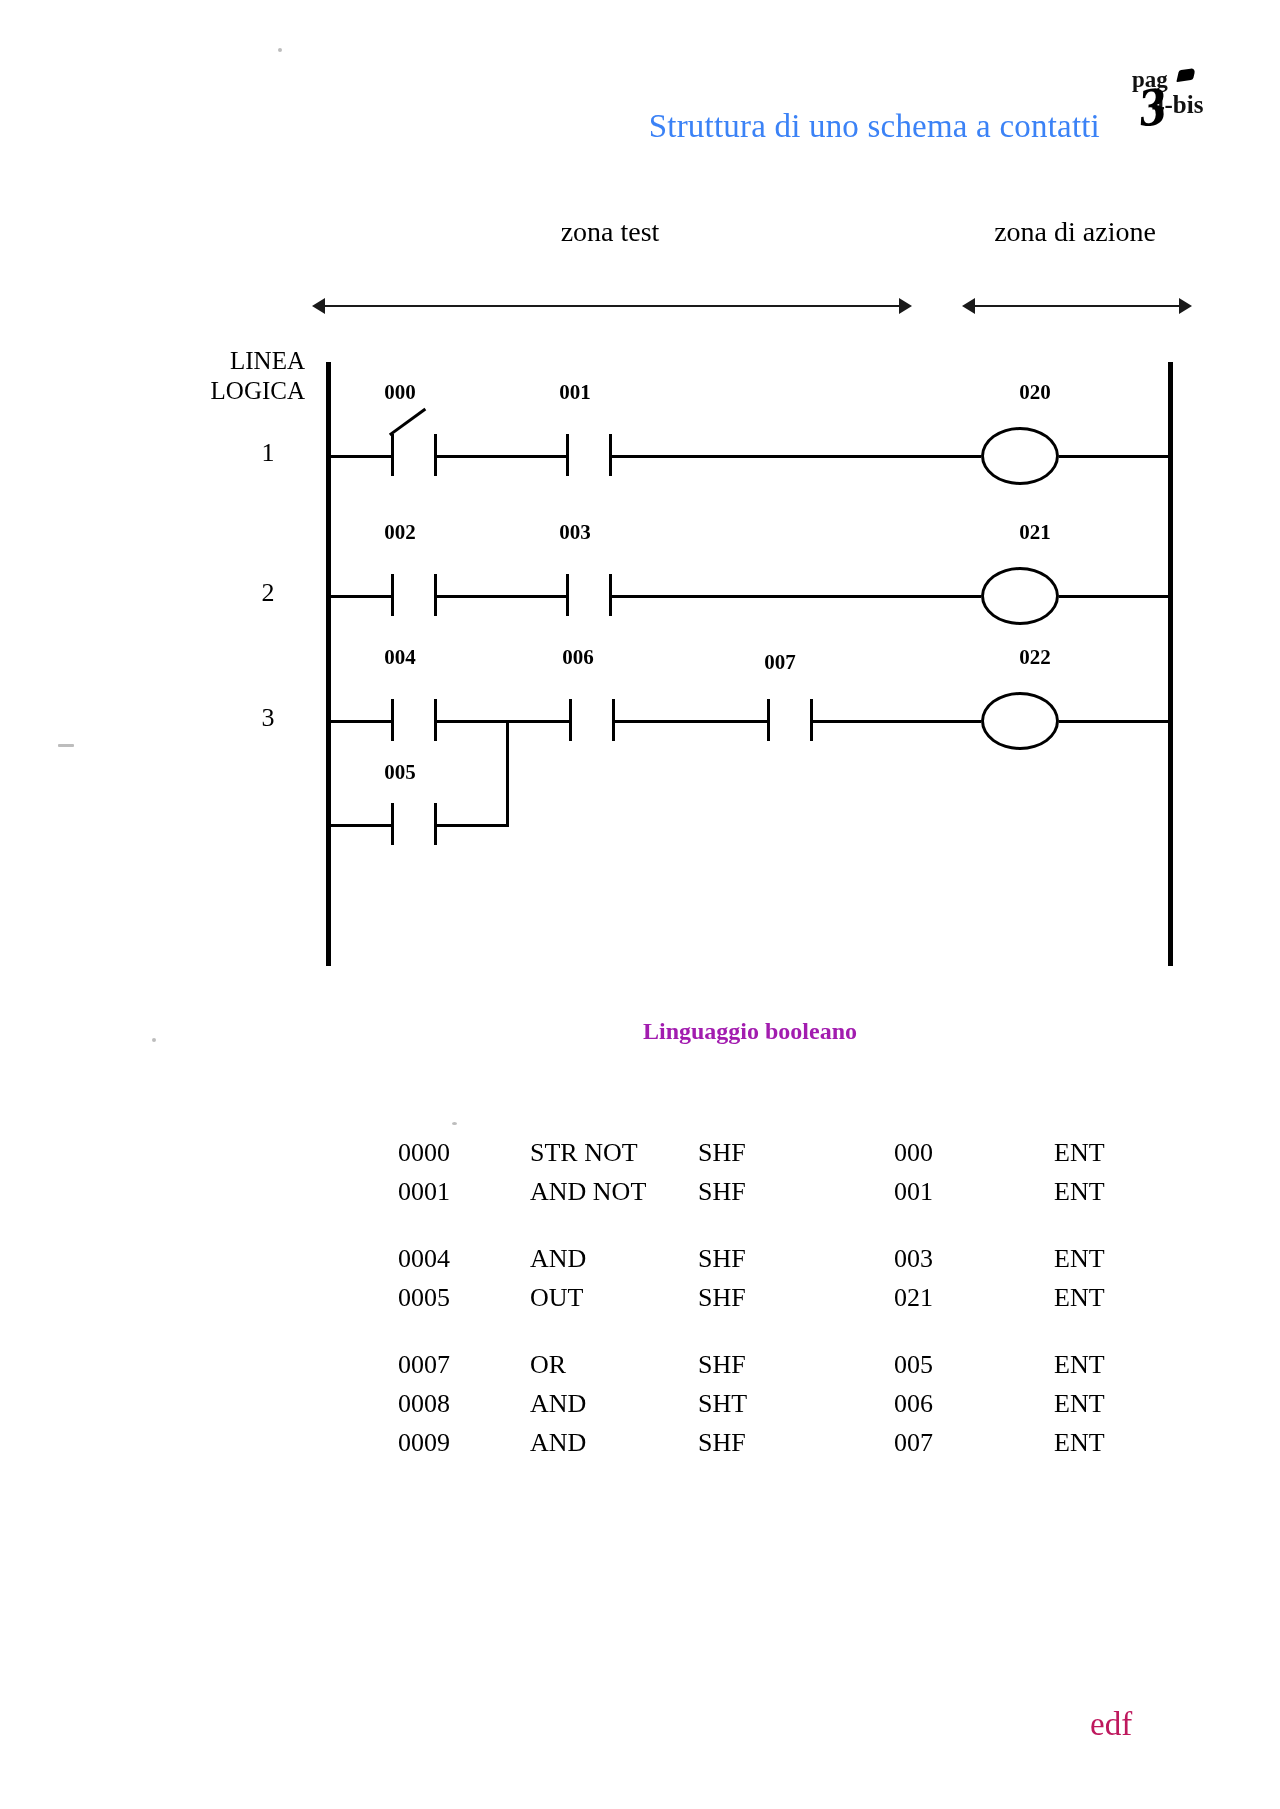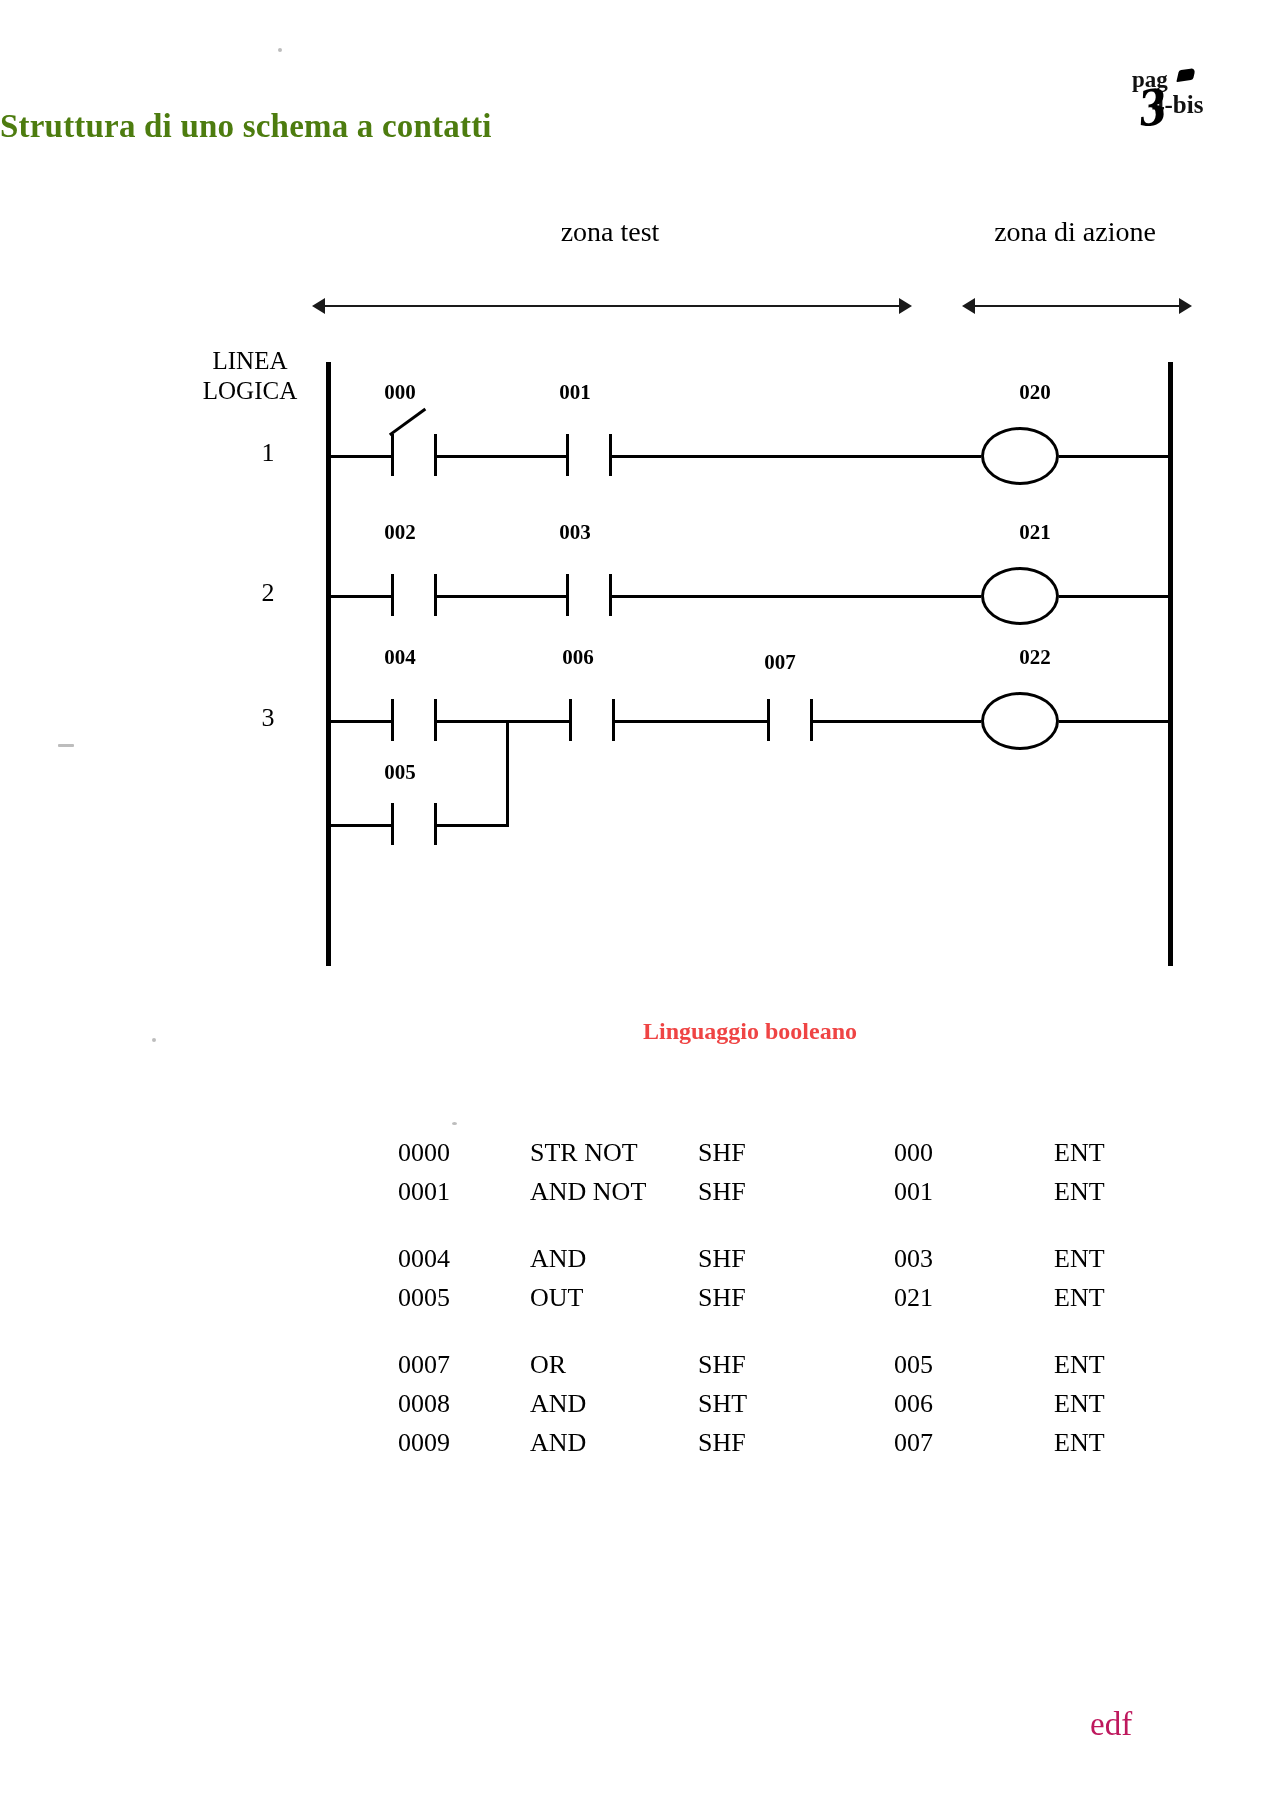--- a/index.html
+++ b/index.html
@@ -19,25 +19,25 @@
     background: #ffffff;
     overflow: hidden;
   }
 
   
   #page-title {
     position: absolute;
     left: 0;
     top: 108px;
     width: 1100px;
-    text-align: left;
+    text-align: right;
     font-size: 33px;
-    font-weight: bold;
+    font-weight: normal;
     letter-spacing: 0.2px;
-    color: #4d7c0f;
+    color: #3b82f6;
   }
   #page-marker {
     position: absolute;
     left: 1132px;
     top: 68px;
     width: 120px;
     height: 92px;
   }
   #page-marker .pag-word {
     position: absolute;
@@ -107,21 +107,21 @@
   .zone-arrow .head.right { right: 0; border-left: 13px solid #1a1a1a; }
   #zone-test-arrow   { left: 312px; top: 296px; width: 600px; }
   #zone-azione-arrow { left: 962px; top: 296px; width: 230px; }
 
   
   #linea-logica-label {
     position: absolute;
     left: 195px;
     top: 346px;
     width: 110px;
-    text-align: center;
+    text-align: right;
     font-size: 25px;
     line-height: 1.18;
     color: #000;
   }
 
   #ladder {
     position: absolute;
     left: 0;
     top: 0;
     width: 1280px;
@@ -200,21 +200,21 @@
 
   
   #boolean-heading {
     position: absolute;
     left: 540px;
     top: 1018px;
     width: 420px;
     text-align: center;
     font-size: 24px;
     font-weight: bold;
-    color: #ef4444;
+    color: #a21caf;
   }
   #boolean-table {
     position: absolute;
     left: 398px;
     top: 1138px;
     border-collapse: collapse;
     font-size: 26px;
     color: #000;
   }
   #boolean-table td {

